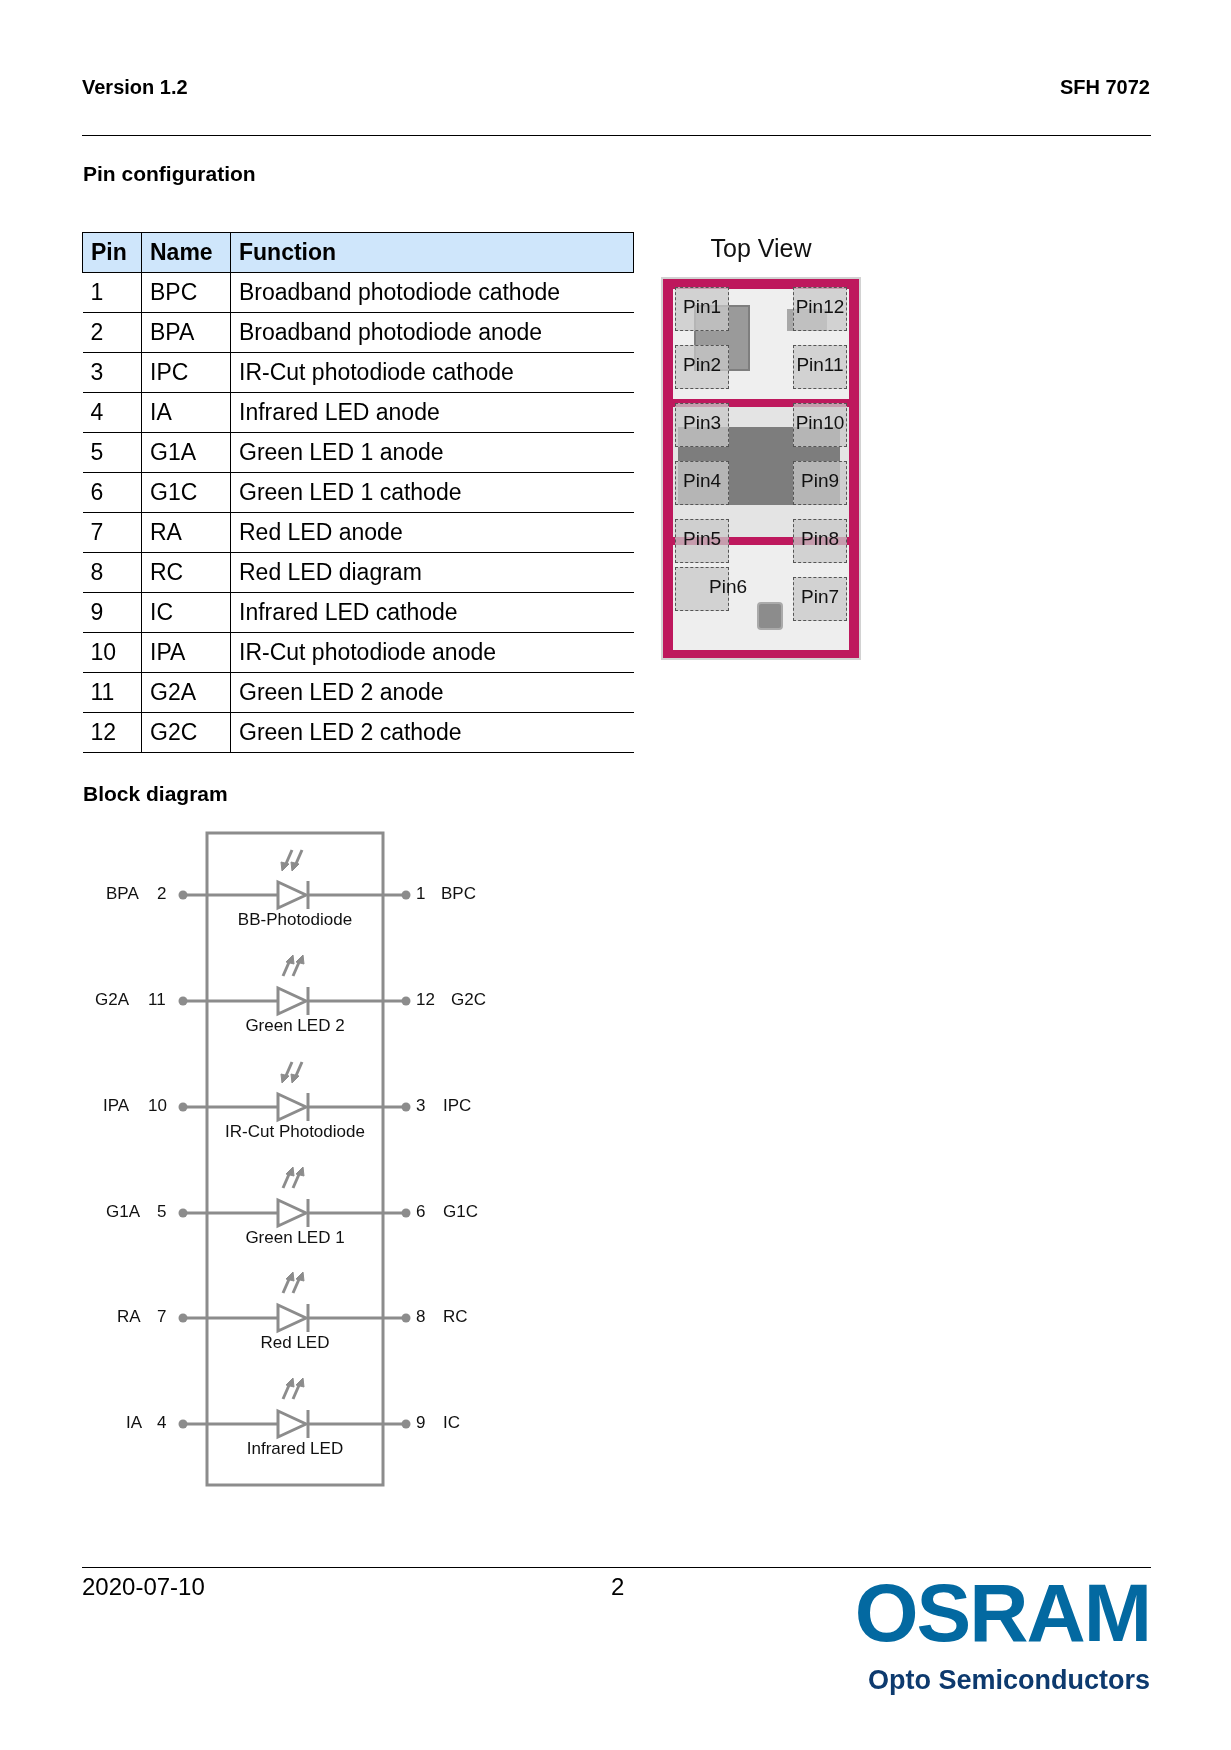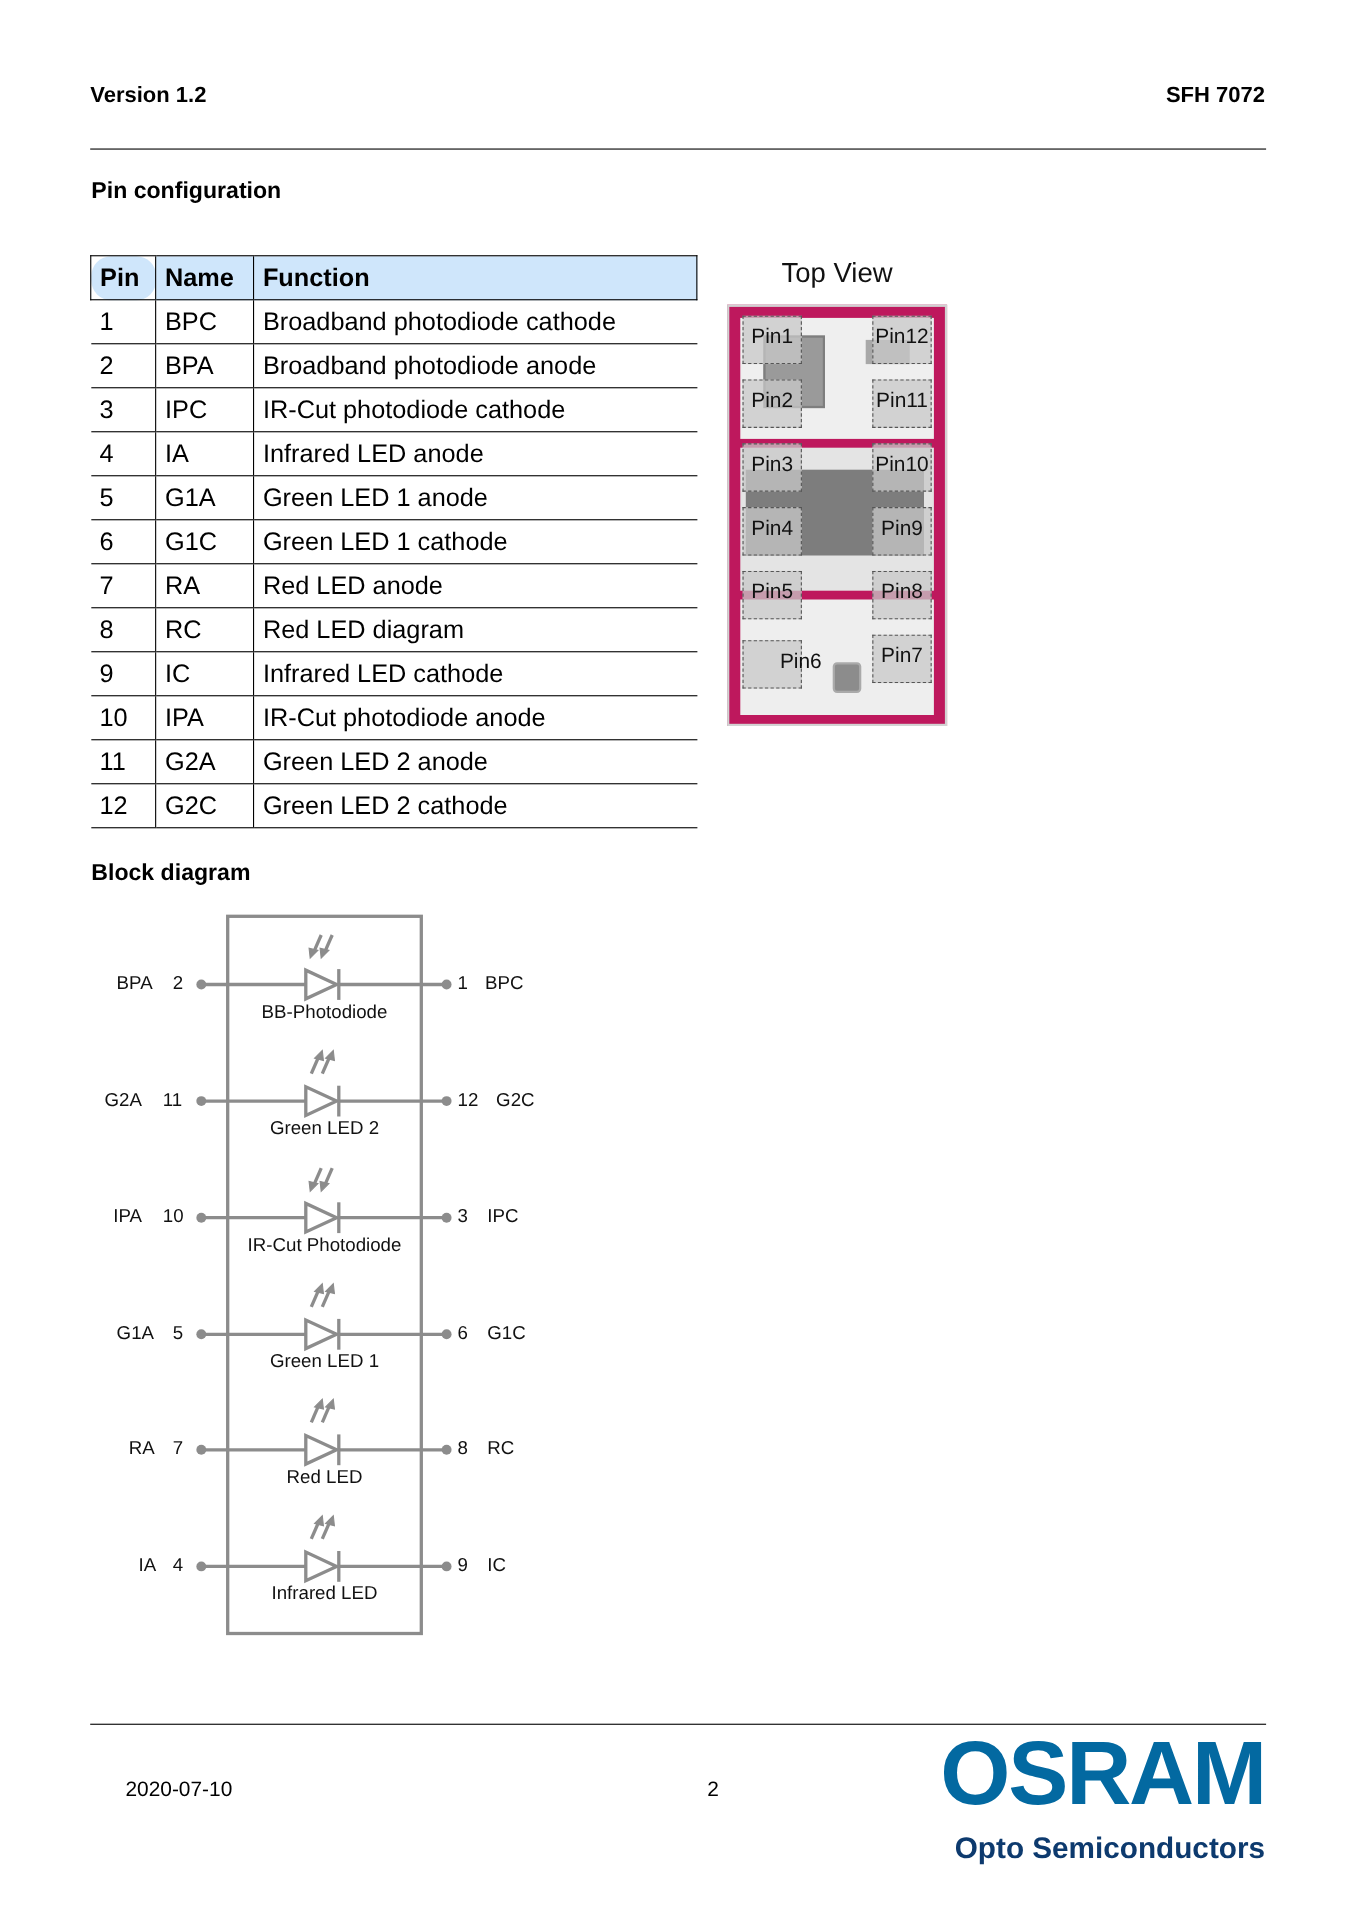--- a/index.html
+++ b/index.html
@@ -8,33 +8,33 @@
   .abs { position:absolute; }
   .hdr-title { font-weight:bold; font-size:20px; top:76px; }
   .rule { position:absolute; left:82px; width:1069px; height:1px; background:#000; }
   .section { font-weight:bold; font-size:21px; left:83px; }
   table.pins { position:absolute; left:82px; top:232px; width:552px; border-collapse:collapse; font-size:23px; }
   table.pins th { background:#cfe6fb; font-weight:bold; text-align:left; height:39px; padding:0 0 0 8px;
                   border-top:1px solid #000; border-bottom:1px solid #000; }
   table.pins th:first-child { border-left:1px solid #000; }
   table.pins th:last-child { border-right:1px solid #000; }
   table.pins td { height:39px; padding:0 0 0 8px; border-bottom:1px solid #000; }
-  table.pins .c1 { width:50px;border-radius:18px; }
+  table.pins .c1 { width:50px; }
   table.pins .c2 { width:80px; }
   table.pins td.c2, table.pins th.c2, table.pins td.c3, table.pins th.c3 { border-left:1px solid #000; }
   .topview { position:absolute; left:661px; top:277px; width:200px; height:383px;
              background:#be185d; border:2px solid #d2d2d2; box-sizing:border-box; }
   .tv-label { position:absolute; left:661px; top:234px; width:200px; text-align:center; font-size:25px; color:#111; }
   .pinbox { position:absolute; width:54px; height:44px; border:1px dashed #555; background:rgba(200,200,200,0.75);
             font-size:19px; color:#111; box-sizing:border-box; padding-top:8px; text-align:center; }
   .die { position:absolute; background:#8a8a8a; }
   .diag-svg { position:absolute; left:0; top:0; }
   .pinlabel { position:absolute; font-size:17px; color:#111; }
   .partlabel { position:absolute; font-size:17px; color:#111; width:176px; text-align:center; }
-  .footer-text { font-size:19px; top:1617px;margin-left:32px; }
+  .footer-text { font-size:24px; top:1573px; }
   .osram { position:absolute; right:81px; top:1572px; font-weight:bold; font-size:82px; color:#0369a1;
            letter-spacing:-2px; line-height:1; }
   .opto { position:absolute; right:81px; top:1665px; font-weight:bold; font-size:27px; color:#0d3a6e; }
 </style>
 </head>
 <body>
 
 <div class="abs hdr-title" style="left:82px;">Version 1.2</div>
 <div class="abs hdr-title" style="right:81px;">SFH 7072</div>
 <div class="rule" style="top:135px;"></div>
@@ -122,21 +122,21 @@
   <div class="die" style="left:31px;top:26px;width:52px;height:62px;background:#9a9a9a;border:2px solid #7e7e7e;"></div>
   <div class="die" style="left:15px;top:148px;width:162px;height:78px;background:#7d7d7d;"></div>
   <div class="die" style="left:94px;top:323px;width:22px;height:24px;background:#8c8c8c;border:2px solid #aaa;border-radius:4px;"></div>
   <div class="die" style="left:124px;top:30px;width:40px;height:22px;background:#a8a8a8;"></div>
 
   <div class="pinbox" style="left:12px;top:8px;">Pin1</div>
   <div class="pinbox" style="left:12px;top:66px;">Pin2</div>
   <div class="pinbox" style="left:12px;top:124px;text-align:center;">Pin3</div>
   <div class="pinbox" style="left:12px;top:182px;">Pin4</div>
   <div class="pinbox" style="left:12px;top:240px;">Pin5</div>
-  <div class="pinbox" style="left:12px;top:303px;padding-left:33px;">Pin6</div>
+  <div class="pinbox" style="left:12px;top:288px;padding-left:33px;">Pin6</div>
 
   <div class="pinbox" style="left:130px;top:8px;">Pin12</div>
   <div class="pinbox" style="left:130px;top:66px;">Pin11</div>
   <div class="pinbox" style="left:130px;top:124px;">Pin10</div>
   <div class="pinbox" style="left:130px;top:182px;">Pin9</div>
   <div class="pinbox" style="left:130px;top:240px;">Pin8</div>
   <div class="pinbox" style="left:130px;top:298px;">Pin7</div>
 </div>
 
 <div class="abs section" style="top:782px;">Block diagram</div>

